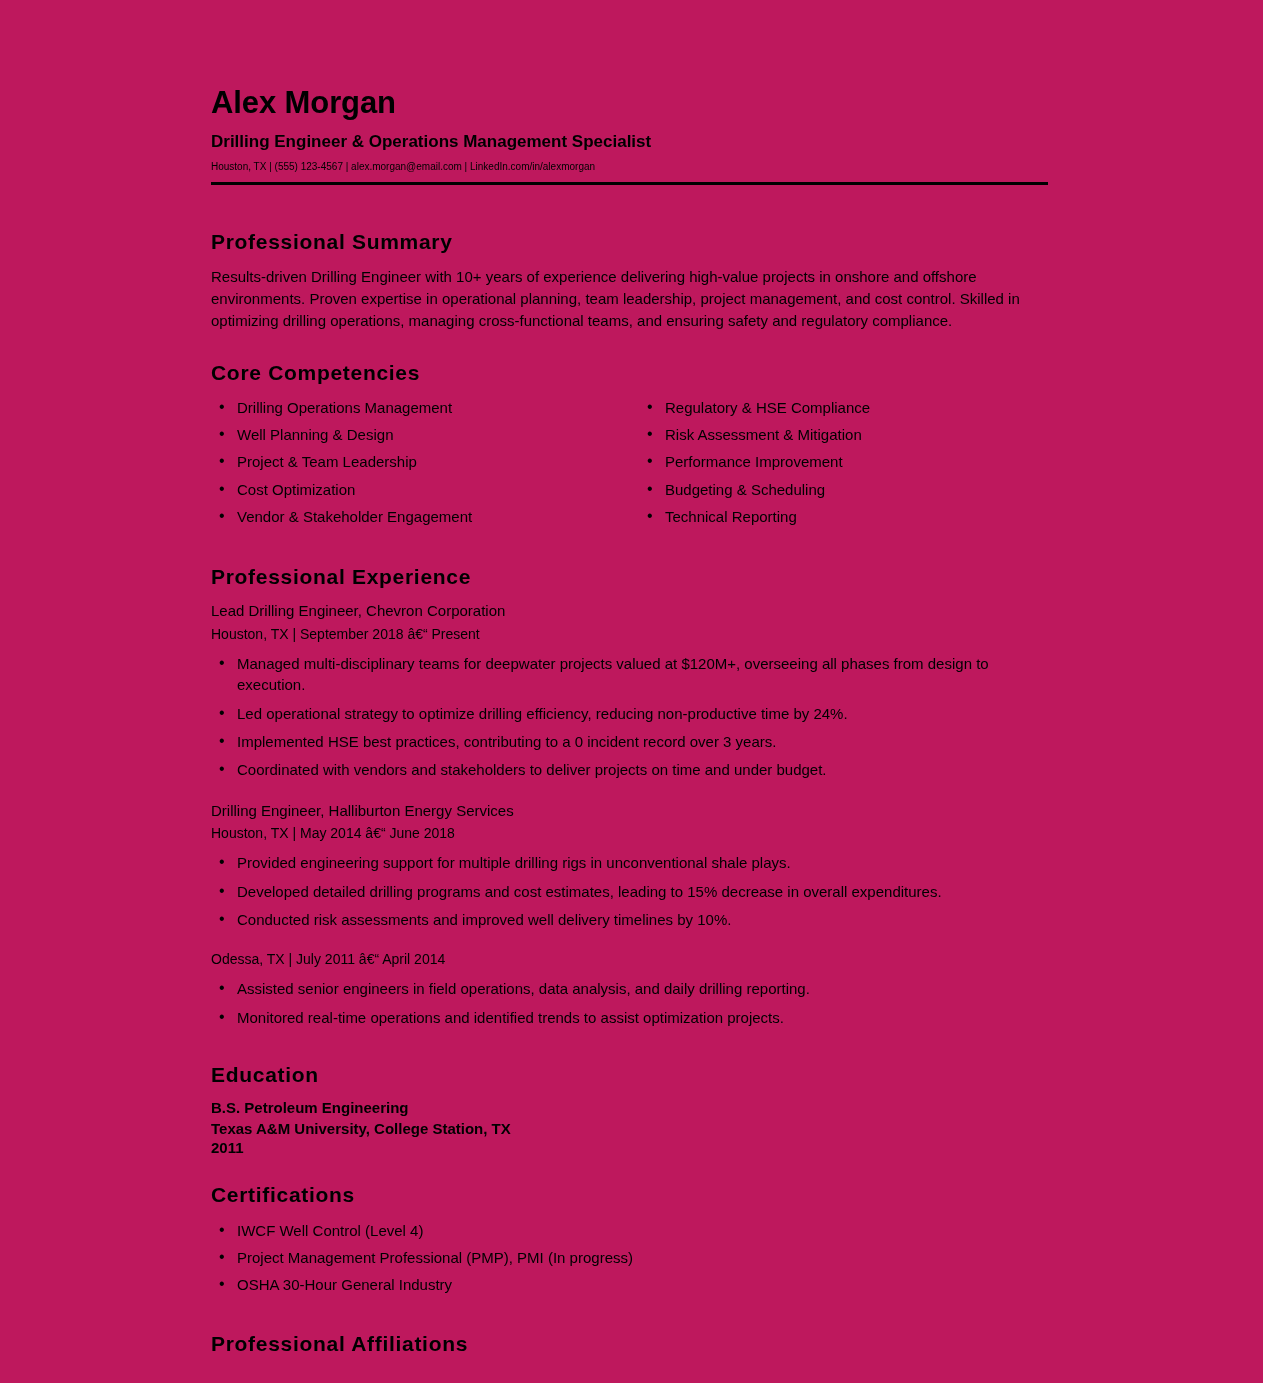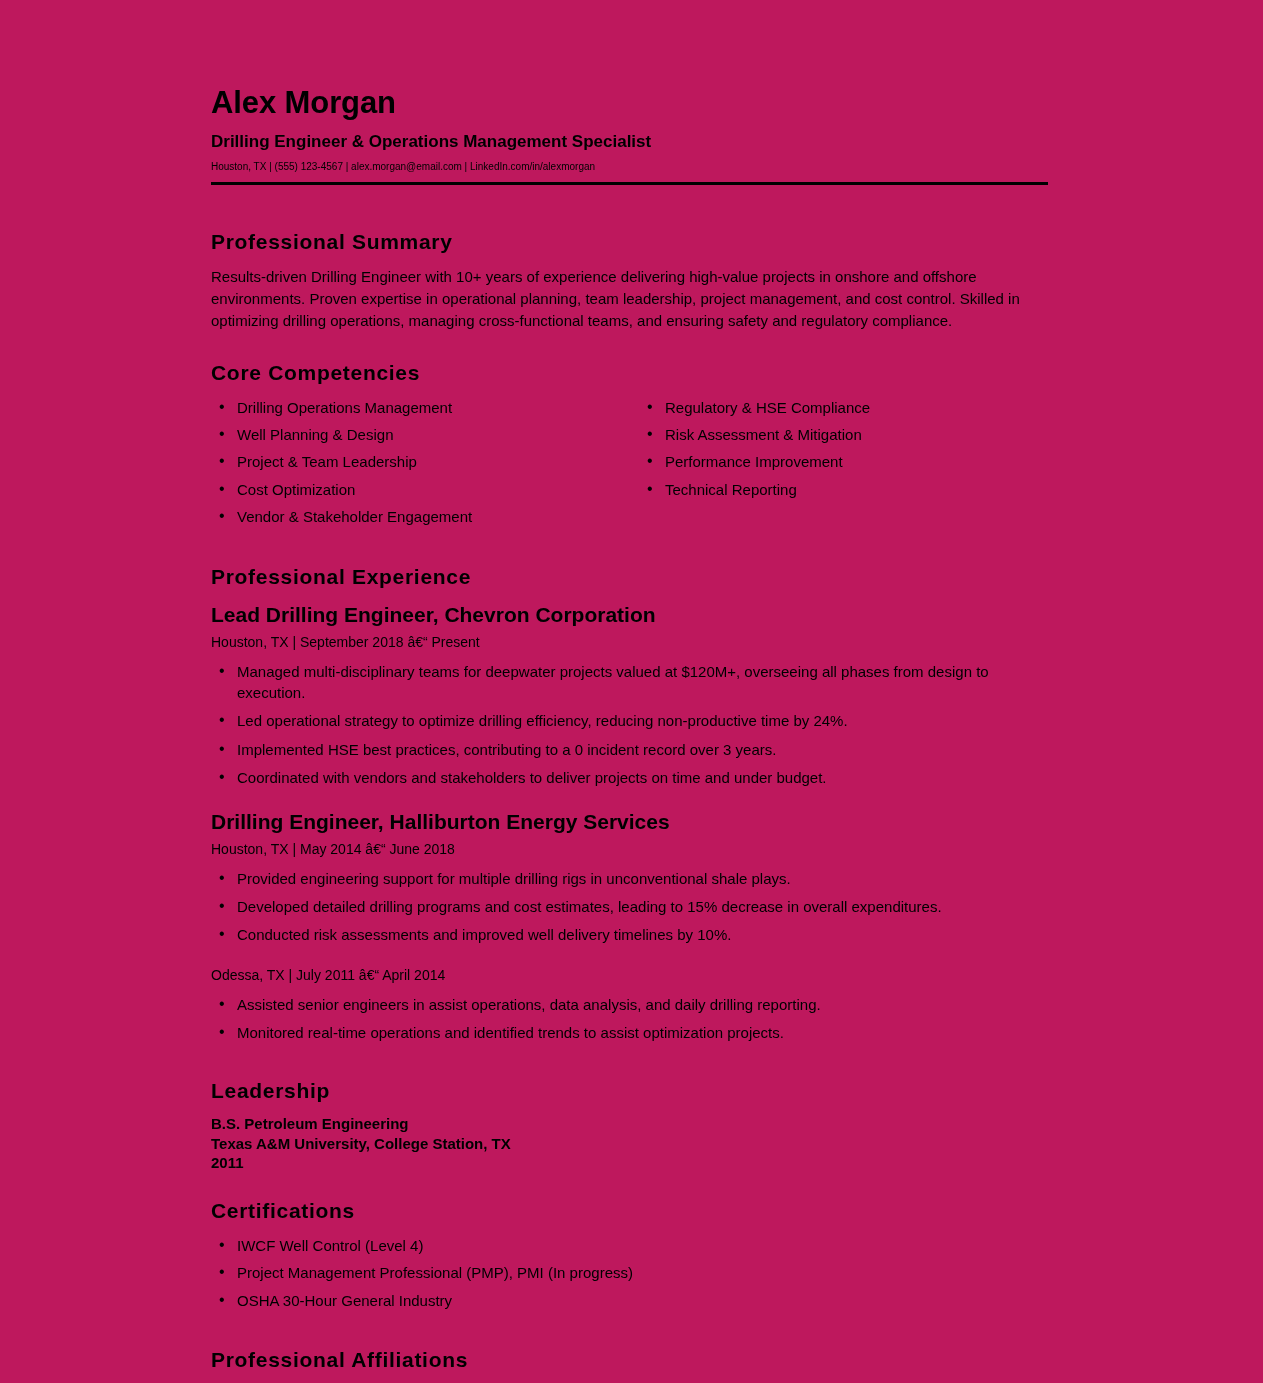--- a/index.html
+++ b/index.html
@@ -117,22 +117,22 @@
   }
 
   
   .job {
     margin-bottom: 20px;
   }
   .job:last-child {
     margin-bottom: 0;
   }
   .job-title {
-    font-size: 21px;
-    font-weight: bold;
+    font-size: 15px;
+    font-weight: normal;
     line-height: 1.3;
     margin: 0 0 4px 0;
   }
   .job-meta {
     font-size: 14px;
     font-weight: normal;
     line-height: 1.3;
     margin: 0 0 10px 0;
   }
   .job ul.bullets > li {
@@ -192,20 +192,21 @@
             <li>Project &amp; Team Leadership</li>
             <li>Cost Optimization</li>
             <li>Vendor &amp; Stakeholder Engagement</li>
           </ul>
         </div>
         <div class="comp-col">
           <ul class="bullets">
             <li>Regulatory &amp; HSE Compliance</li>
             <li>Risk Assessment &amp; Mitigation</li>
             <li>Performance Improvement</li>
+            <li>Budgeting &amp; Scheduling</li>
             <li>Technical Reporting</li>
           </ul>
         </div>
       </div>
     </div>
 
     <div class="section experience">
       <h2 class="section-title">Professional Experience</h2>
 
       <div class="job">
@@ -225,28 +226,28 @@
         <ul class="bullets">
           <li>Provided engineering support for multiple drilling rigs in unconventional shale plays.</li>
           <li>Developed detailed drilling programs and cost estimates, leading to 15% decrease in overall expenditures.</li>
           <li>Conducted risk assessments and improved well delivery timelines by 10%.</li>
         </ul>
       </div>
 
       <div class="job">
         <div class="job-meta">Odessa, TX  |  July 2011 â€“ April 2014</div>
         <ul class="bullets">
-          <li>Assisted senior engineers in assist operations, data analysis, and daily drilling reporting.</li>
+          <li>Assisted senior engineers in field operations, data analysis, and daily drilling reporting.</li>
           <li>Monitored real-time operations and identified trends to assist optimization projects.</li>
         </ul>
       </div>
     </div>
 
     <div class="section education">
-      <h2 class="section-title">Leadership</h2>
+      <h2 class="section-title">Education</h2>
       <div class="edu-degree">B.S. Petroleum Engineering</div>
       <div class="edu-school">Texas A&amp;M University, College Station, TX</div>
       <div class="edu-year">2011</div>
     </div>
 
     <div class="section certs">
       <h2 class="section-title">Certifications</h2>
       <ul class="bullets">
         <li>IWCF Well Control (Level 4)</li>
         <li>Project Management Professional (PMP), PMI (In progress)</li>

